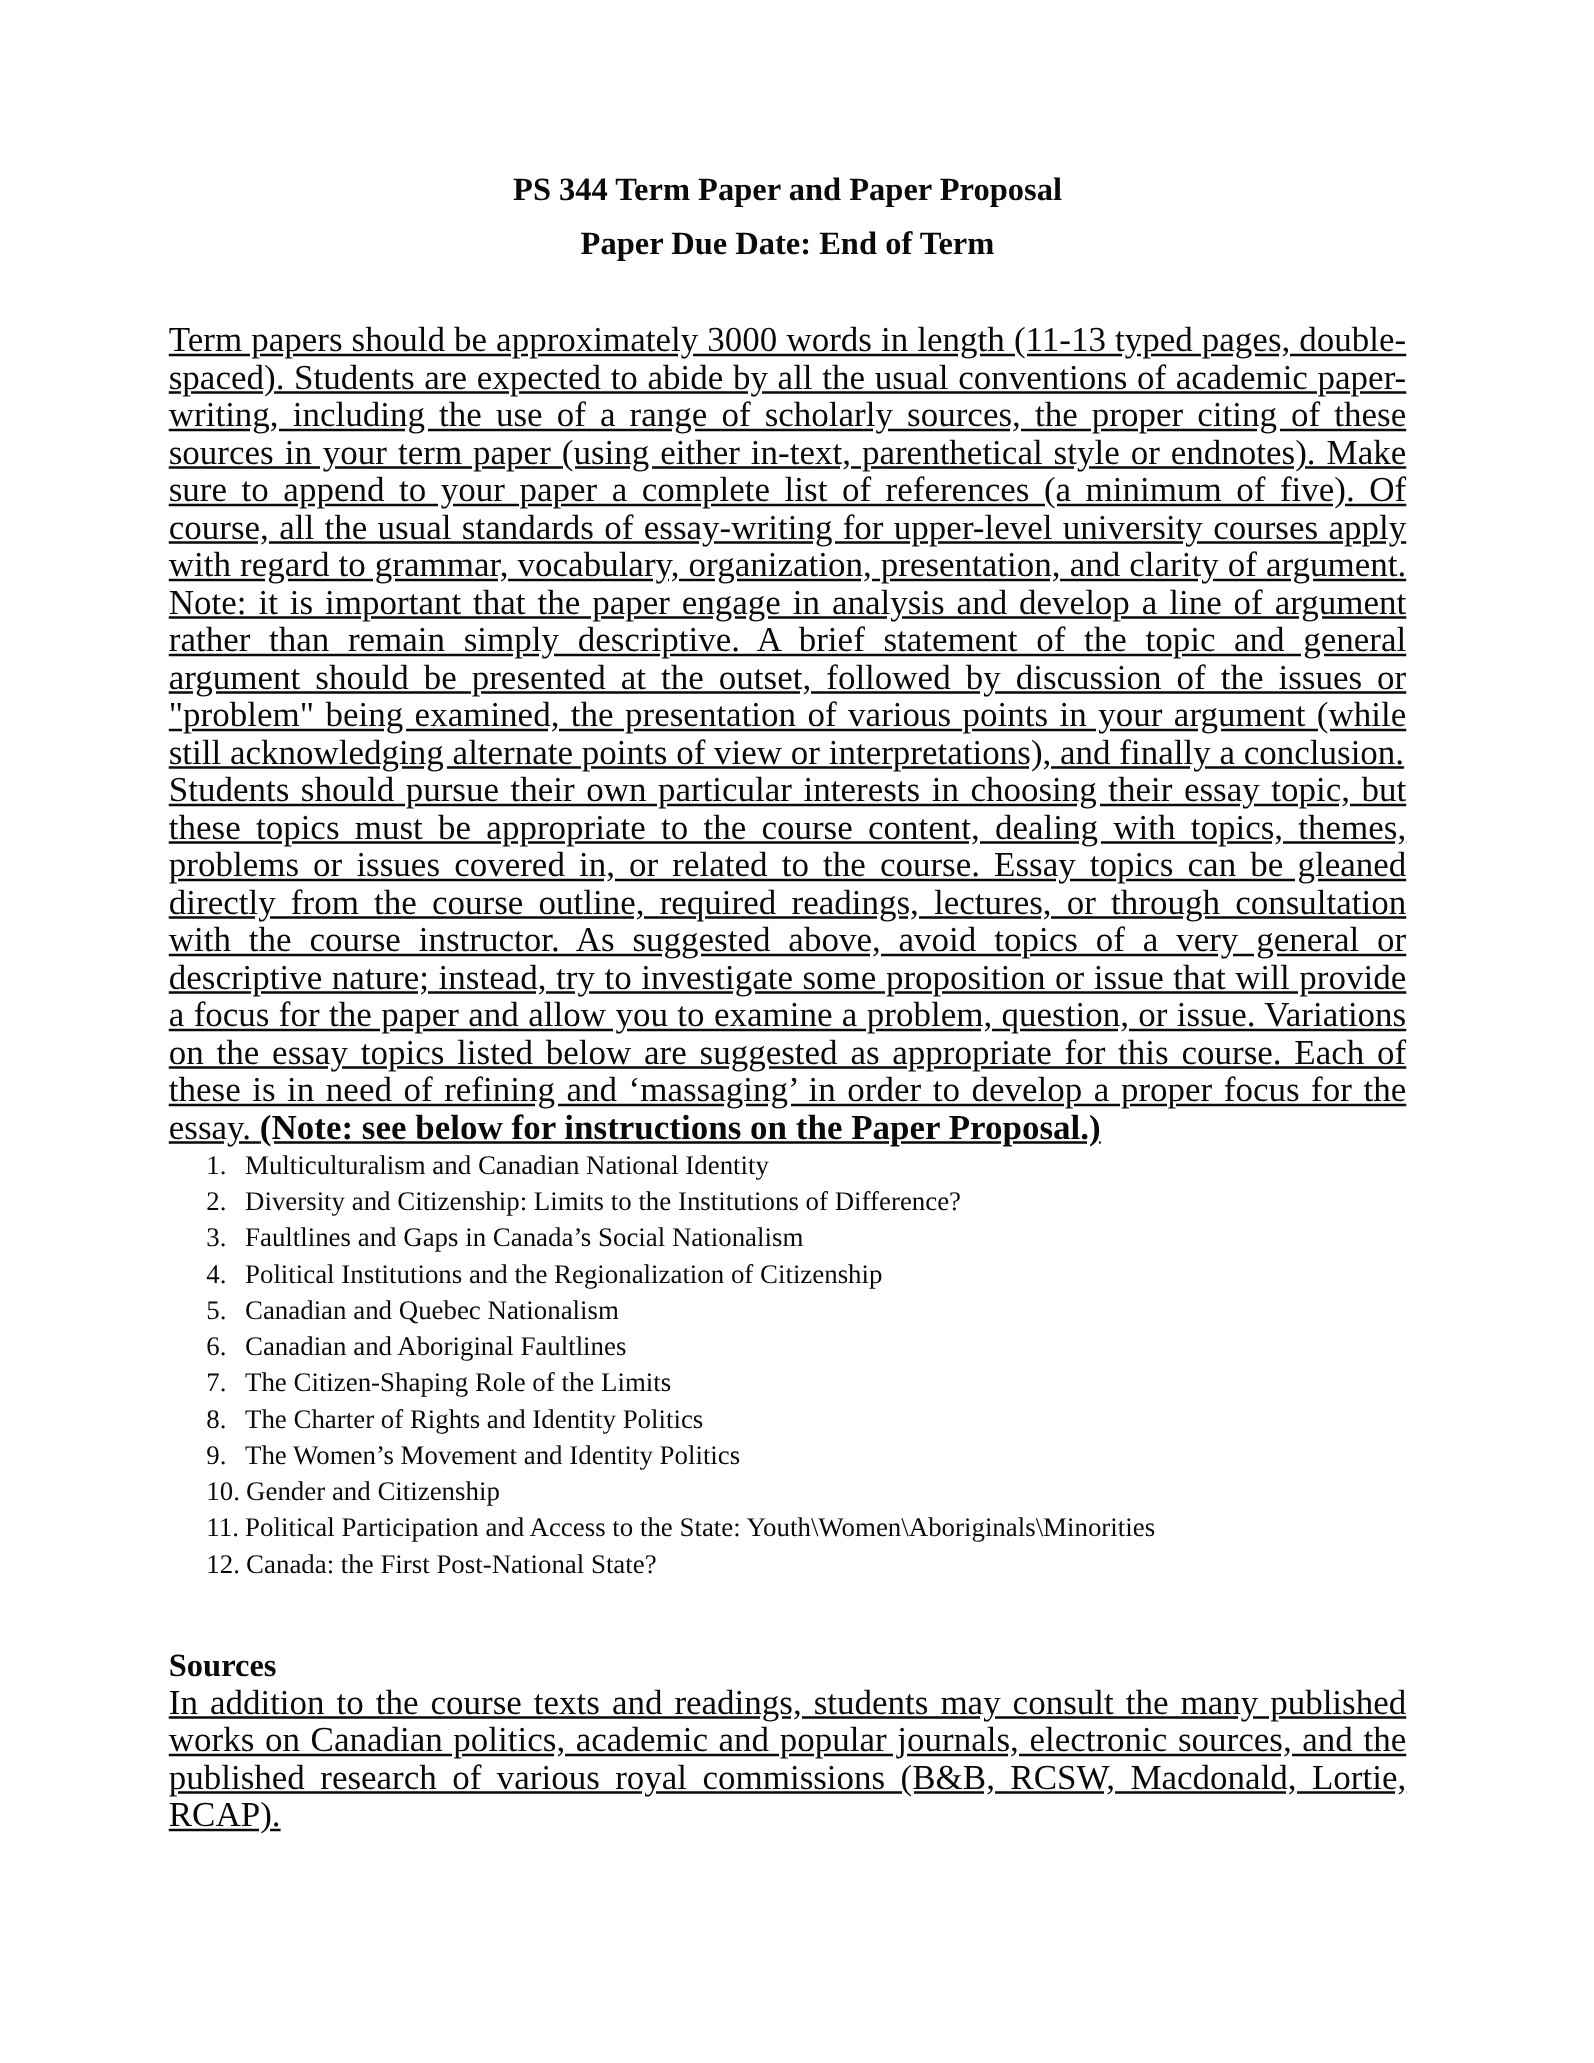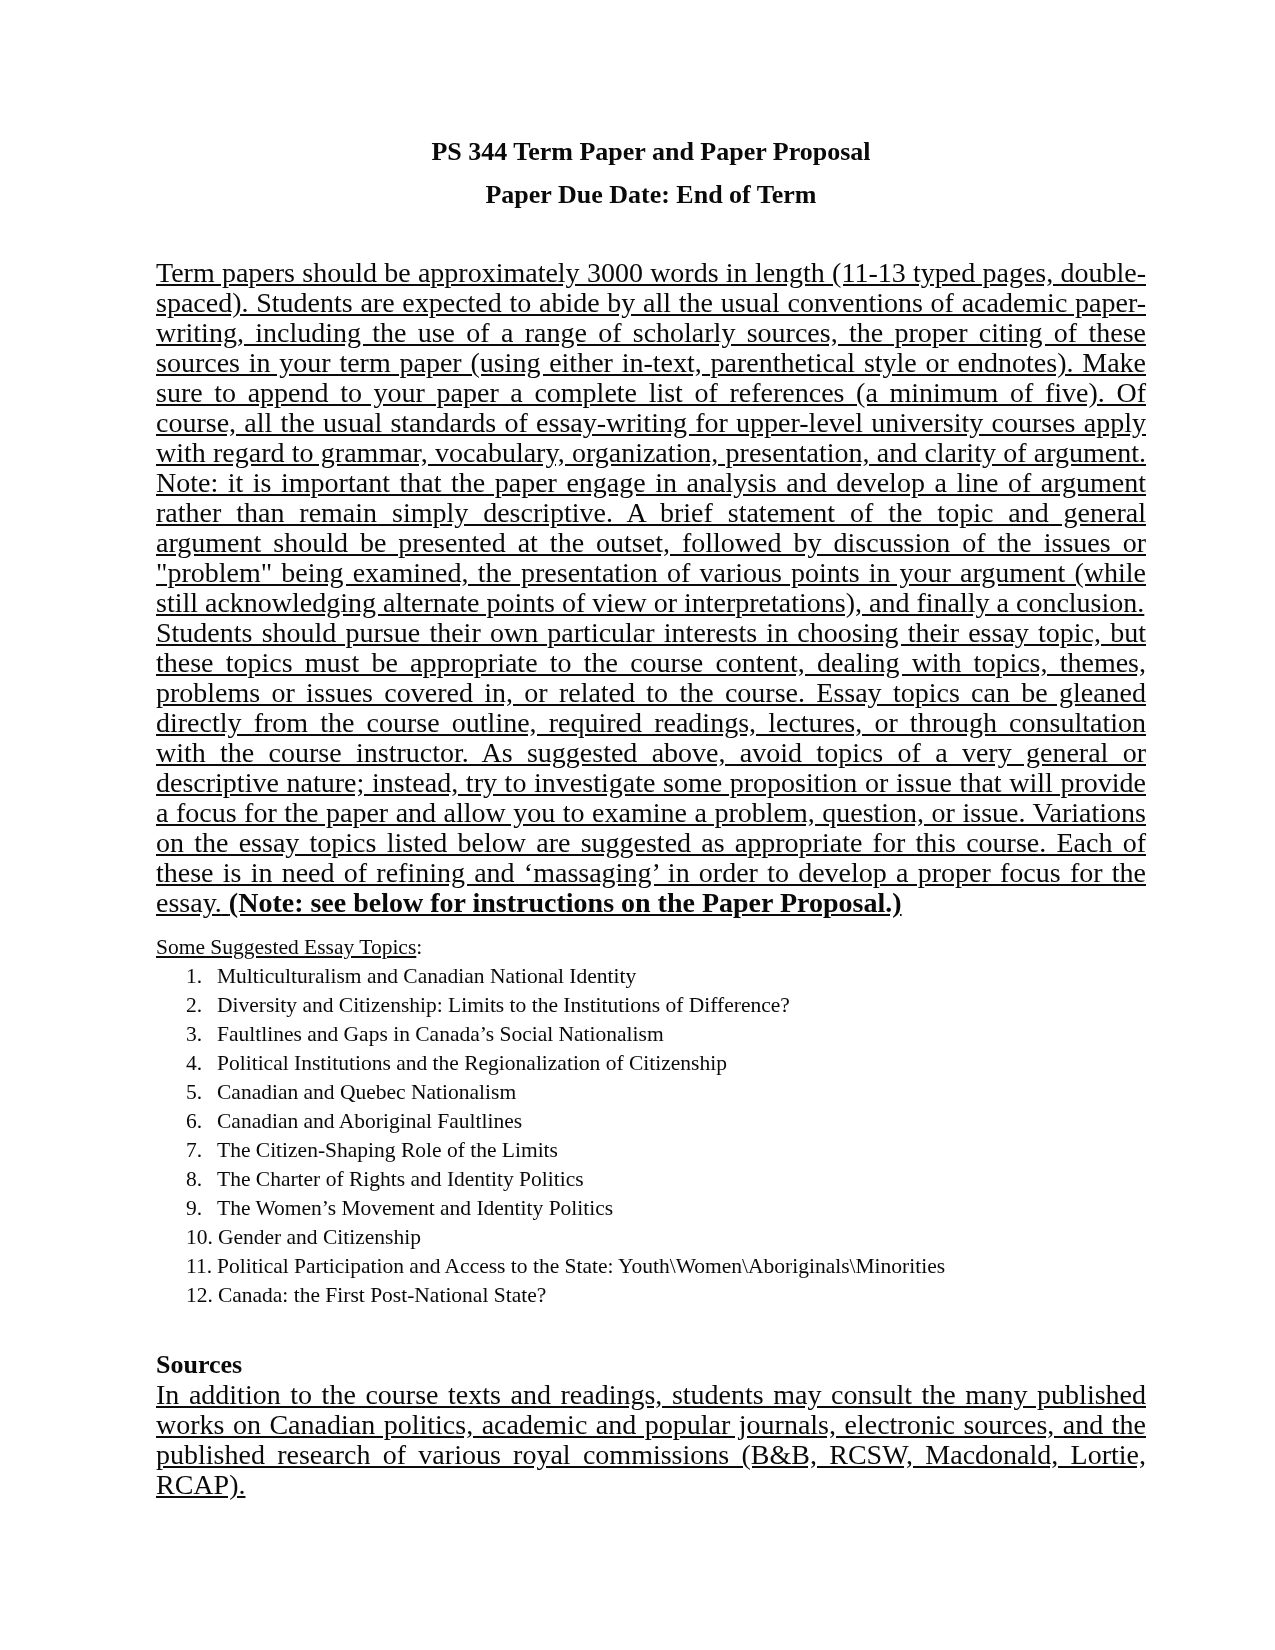--- a/index.html
+++ b/index.html
@@ -11,21 +11,21 @@
     position: relative;
     width: 1275px;
     height: 1650px;
     background: #ffffff;
     color: #0a0a0a;
     font-family: "Liberation Serif", "DejaVu Serif", serif;
     overflow: hidden;
   }
   .content {
     position: absolute;
-    left: 156px;
+    left: 135px;
     top: 130px;
     width: 990px;
   }
   .doc-title {
     text-align: center;
     font-weight: bold;
     font-size: 26px;
     line-height: 43px;
     margin-bottom: 42px;
   }
@@ -57,42 +57,41 @@
     font-size: 21.5px;
     line-height: 29px;
     padding-left: 30px;
   }
   .topic-num {
     min-width: 26px;
     margin-right: 5px;
     flex: 0 0 auto;
   }
   .sources-heading {
-    margin-top: 40px;
+    margin-top: 52px;
   }
   .bold-note {
     font-weight: bold;
   }
 </style>
 </head>
 <body>
 
 <div class="page">
   <div class="content">
 
     <div class="doc-title">
       <div>PS 344 Term Paper and Paper Proposal</div>
       <div>Paper Due Date: End of Term</div>
     </div>
 
     <div class="para">Term papers should be approximately 3000 words in length (11-13 typed pages, double-spaced). Students are expected to abide by all the usual conventions of academic paper-writing, including the use of a range of scholarly sources, the proper citing of these sources in your term paper (using either in-text, parenthetical style or endnotes). Make sure to append to your paper a complete list of references (a minimum of five). Of course, all the usual standards of essay-writing for upper-level university courses apply with regard to grammar, vocabulary, organization, presentation, and clarity of argument. Note: it is important that the paper engage in analysis and develop a line of argument rather than remain simply descriptive. A brief statement of the topic and general argument should be presented at the outset, followed by discussion of the issues or "problem" being examined, the presentation of various points in your argument (while still acknowledging alternate points of view or interpretations), and finally a conclusion.</div>
 
     <div class="para"><span>Students should pursue their own particular interests in choosing their essay topic, but these topics must be appropriate to the course content, dealing with topics, themes, problems or issues covered in, or related to the course. Essay topics can be gleaned directly from the course outline, required readings, lectures, or through consultation with the course instructor. As suggested above, avoid topics of a very general or descriptive nature; instead, try to investigate some proposition or issue that will provide a focus for the paper and allow you to examine a problem, question, or issue. Variations on the essay topics listed below are suggested as appropriate for this course. Each of these is in need of refining and ‘massaging’ in order to develop a proper focus for the essay.</span> <b class="bold-note">(Note: see below for instructions on the Paper Proposal.)</b></div>
 
-    <div class="list-heading"><span class="underlined">Some Suggested Essay Topics</span><span>:</span></div>
 
     <div class="topic-list">
       <div class="topic-item">
           <span class="topic-num">1.</span>
           <span>Multiculturalism and Canadian National Identity</span>
         </div>
       <div class="topic-item">
           <span class="topic-num">2.</span>
           <span>Diversity and Citizenship: Limits to the Institutions of Difference?</span>
         </div>

